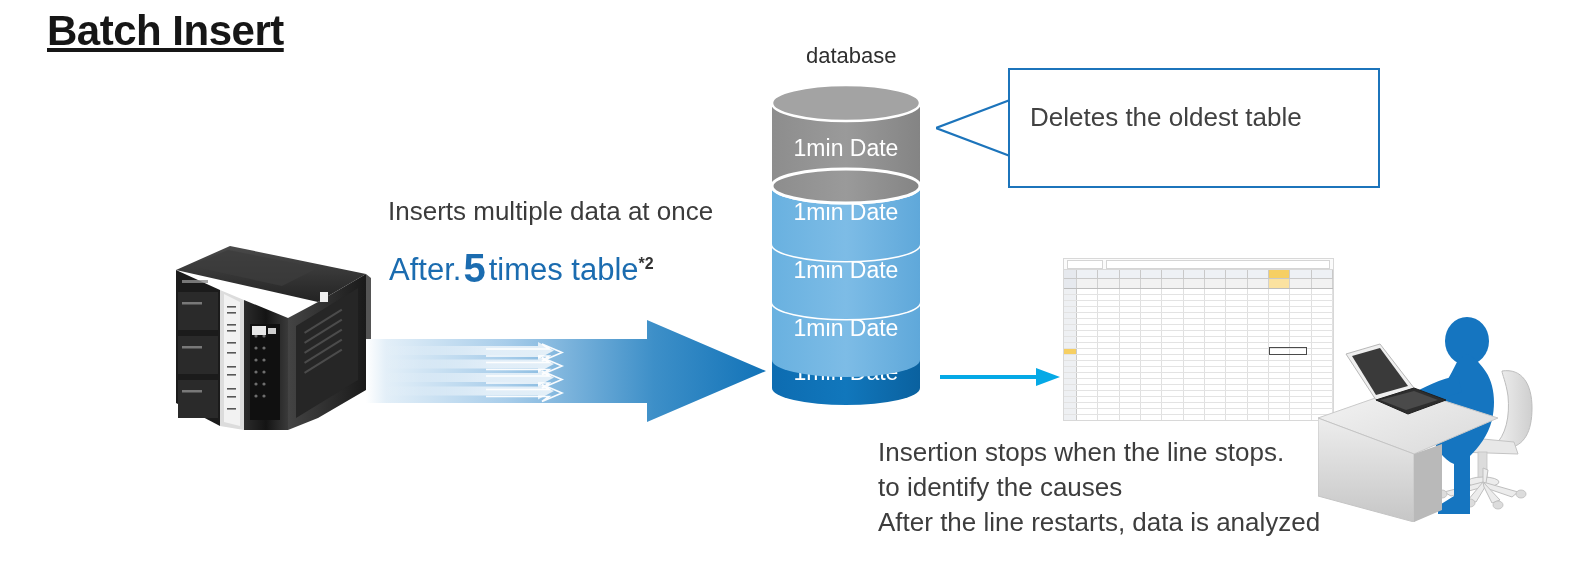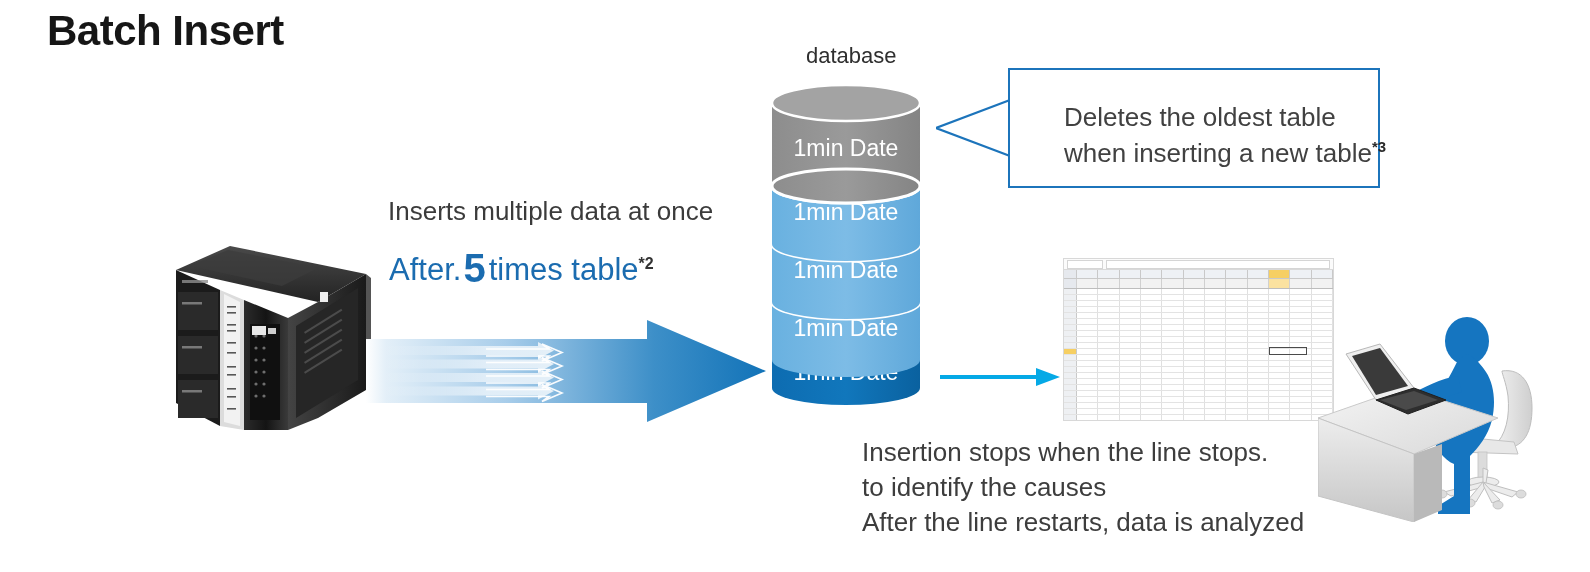--- a/index.html
+++ b/index.html
@@ -8,20 +8,21 @@
     font-family:"Liberation Sans","DejaVu Sans",sans-serif;
     -webkit-font-smoothing:antialiased;
   }
   .stage{position:absolute;left:0;top:0;width:1590px;height:572px;background:#fff;}
 
   
   #page-title{
     position:absolute;left:47px;top:7px;
     font-size:42px;font-weight:700;color:#161616;letter-spacing:-0.5px;
     white-space:nowrap;
+    text-decoration:underline;
   }
 
   
   #plc-device{position:absolute;left:168px;top:240px;width:205px;height:190px;}
   #plc-device svg{display:block;}
 
   
   #flow-arrow{position:absolute;left:366px;top:316px;width:400px;height:110px;}
   #flow-arrow svg{display:block;}
 
@@ -50,21 +51,21 @@
     font-size:23px;text-anchor:middle;
   }
 
   
   #callout{
     position:absolute;left:1008px;top:68px;width:372px;height:120px;
     border:2px solid #1c74bb;background:#fff;box-sizing:border-box;
   }
   #callout-text{
     position:absolute;left:1030px;top:100px;width:350px;
-    font-size:26px;color:#414141;line-height:1.37;margin-left:34px;
+    font-size:26px;color:#414141;line-height:1.37;
   }
   #callout-text .sup{font-size:15px;vertical-align:super;font-weight:700;color:#2a2a2a;}
   #callout-tail{position:absolute;left:936px;top:98px;width:76px;height:60px;}
   #callout-tail svg{display:block;}
 
   
   #data-arrow{position:absolute;left:940px;top:362px;width:120px;height:30px;}
   #data-arrow svg{display:block;}
 
   
@@ -97,21 +98,21 @@
 
   
   #person-desk{position:absolute;left:1318px;top:296px;width:272px;height:226px;}
   #person-desk svg{display:block;}
 
   
   #bottom-note{
     position:absolute;left:862px;top:435px;width:470px;
     font-size:26px;color:#3d3d3d;line-height:1.35;
   }
-  #bottom-note div{white-space:nowrap;}
+  #bottom-note div{white-space:nowrap;margin-left:16px;}
 </style>
 </head>
 <body>
 
 <div class="stage">
 
   <div id="page-title">Batch Insert</div>
 
   <div id="plc-device">
     <svg width="205" height="190" viewBox="0 0 205 190" xmlns="http://www.w3.org/2000/svg">
@@ -293,21 +294,20 @@
 
   <div id="callout-tail">
     <svg width="76" height="60" viewBox="0 0 76 60" xmlns="http://www.w3.org/2000/svg">
       <path d="M0,30 L74,2 M0,30 L74,58" stroke="#1c74bb" stroke-width="2.2" fill="none"></path>
     </svg>
   </div>
 
   <div id="callout"></div>
   <div id="callout-text">
     <div>Deletes the oldest table</div>
-    <div><span>when inserting a new table</span><span class="sup">*3</span></div>
   </div>
 
   <div id="data-arrow">
     <svg width="120" height="30" viewBox="0 0 120 30" xmlns="http://www.w3.org/2000/svg">
       <path d="M0,13 L96,13 L96,6 L120,15 L96,24 L96,17 L0,17 Z" fill="#05a9e6"></path>
     </svg>
   </div>
 
   <div id="spreadsheet">
     <div class="ss-formulabar">

